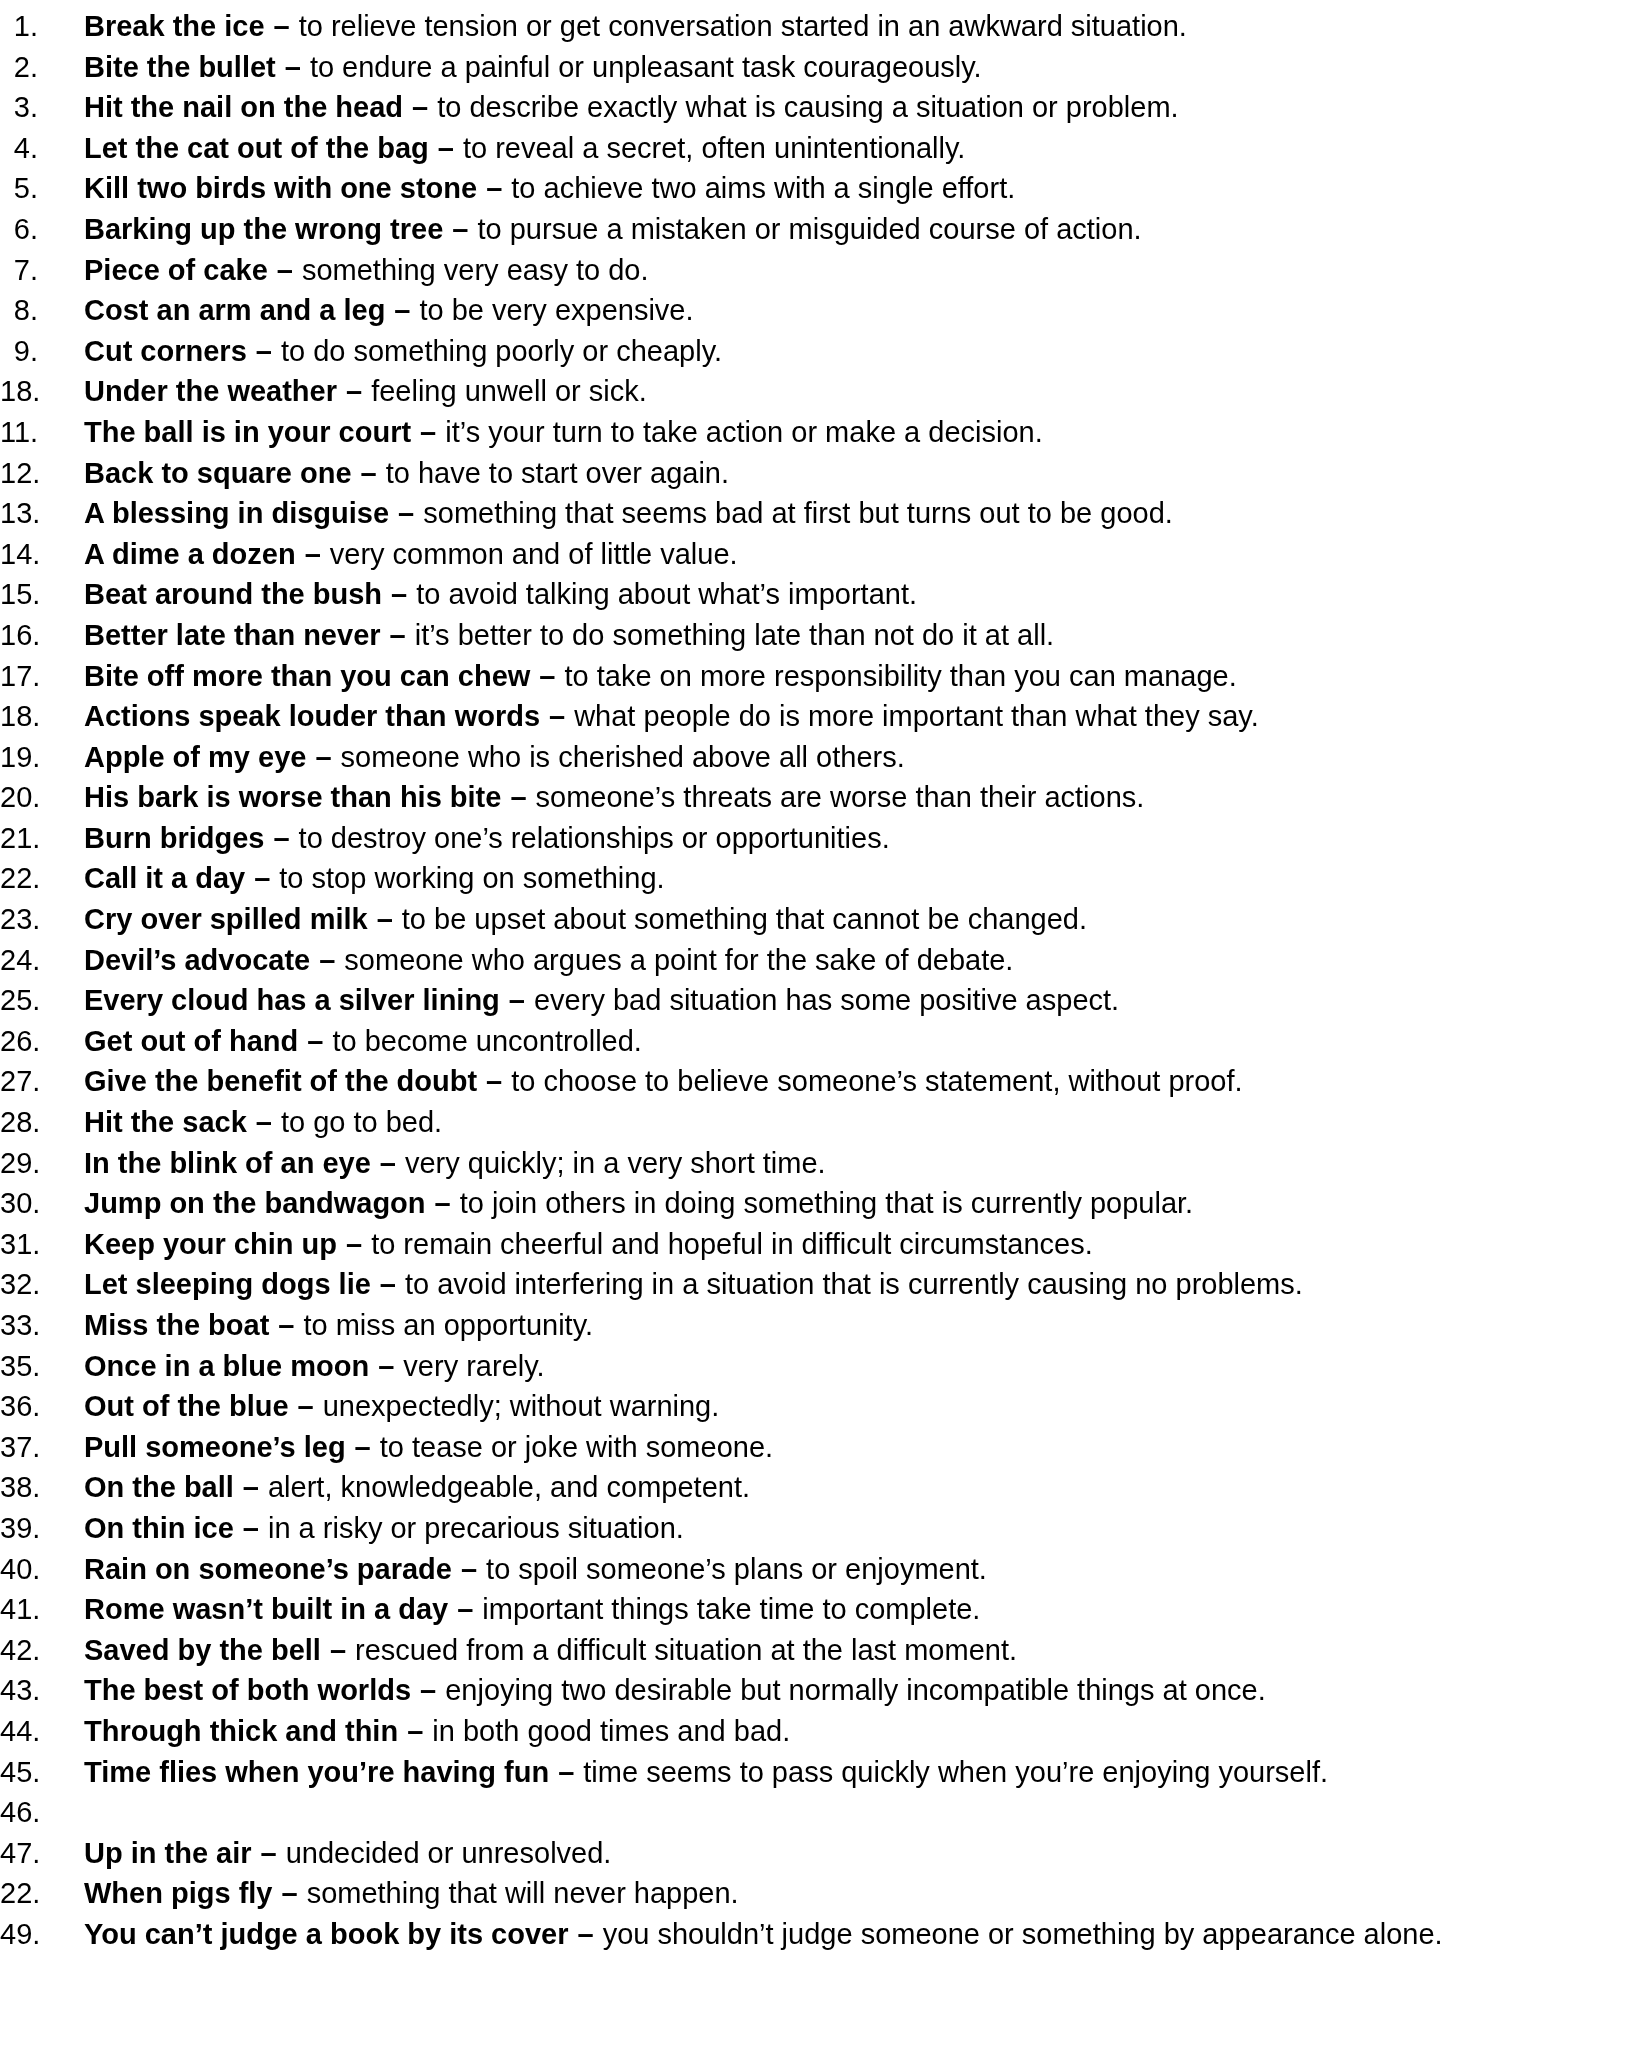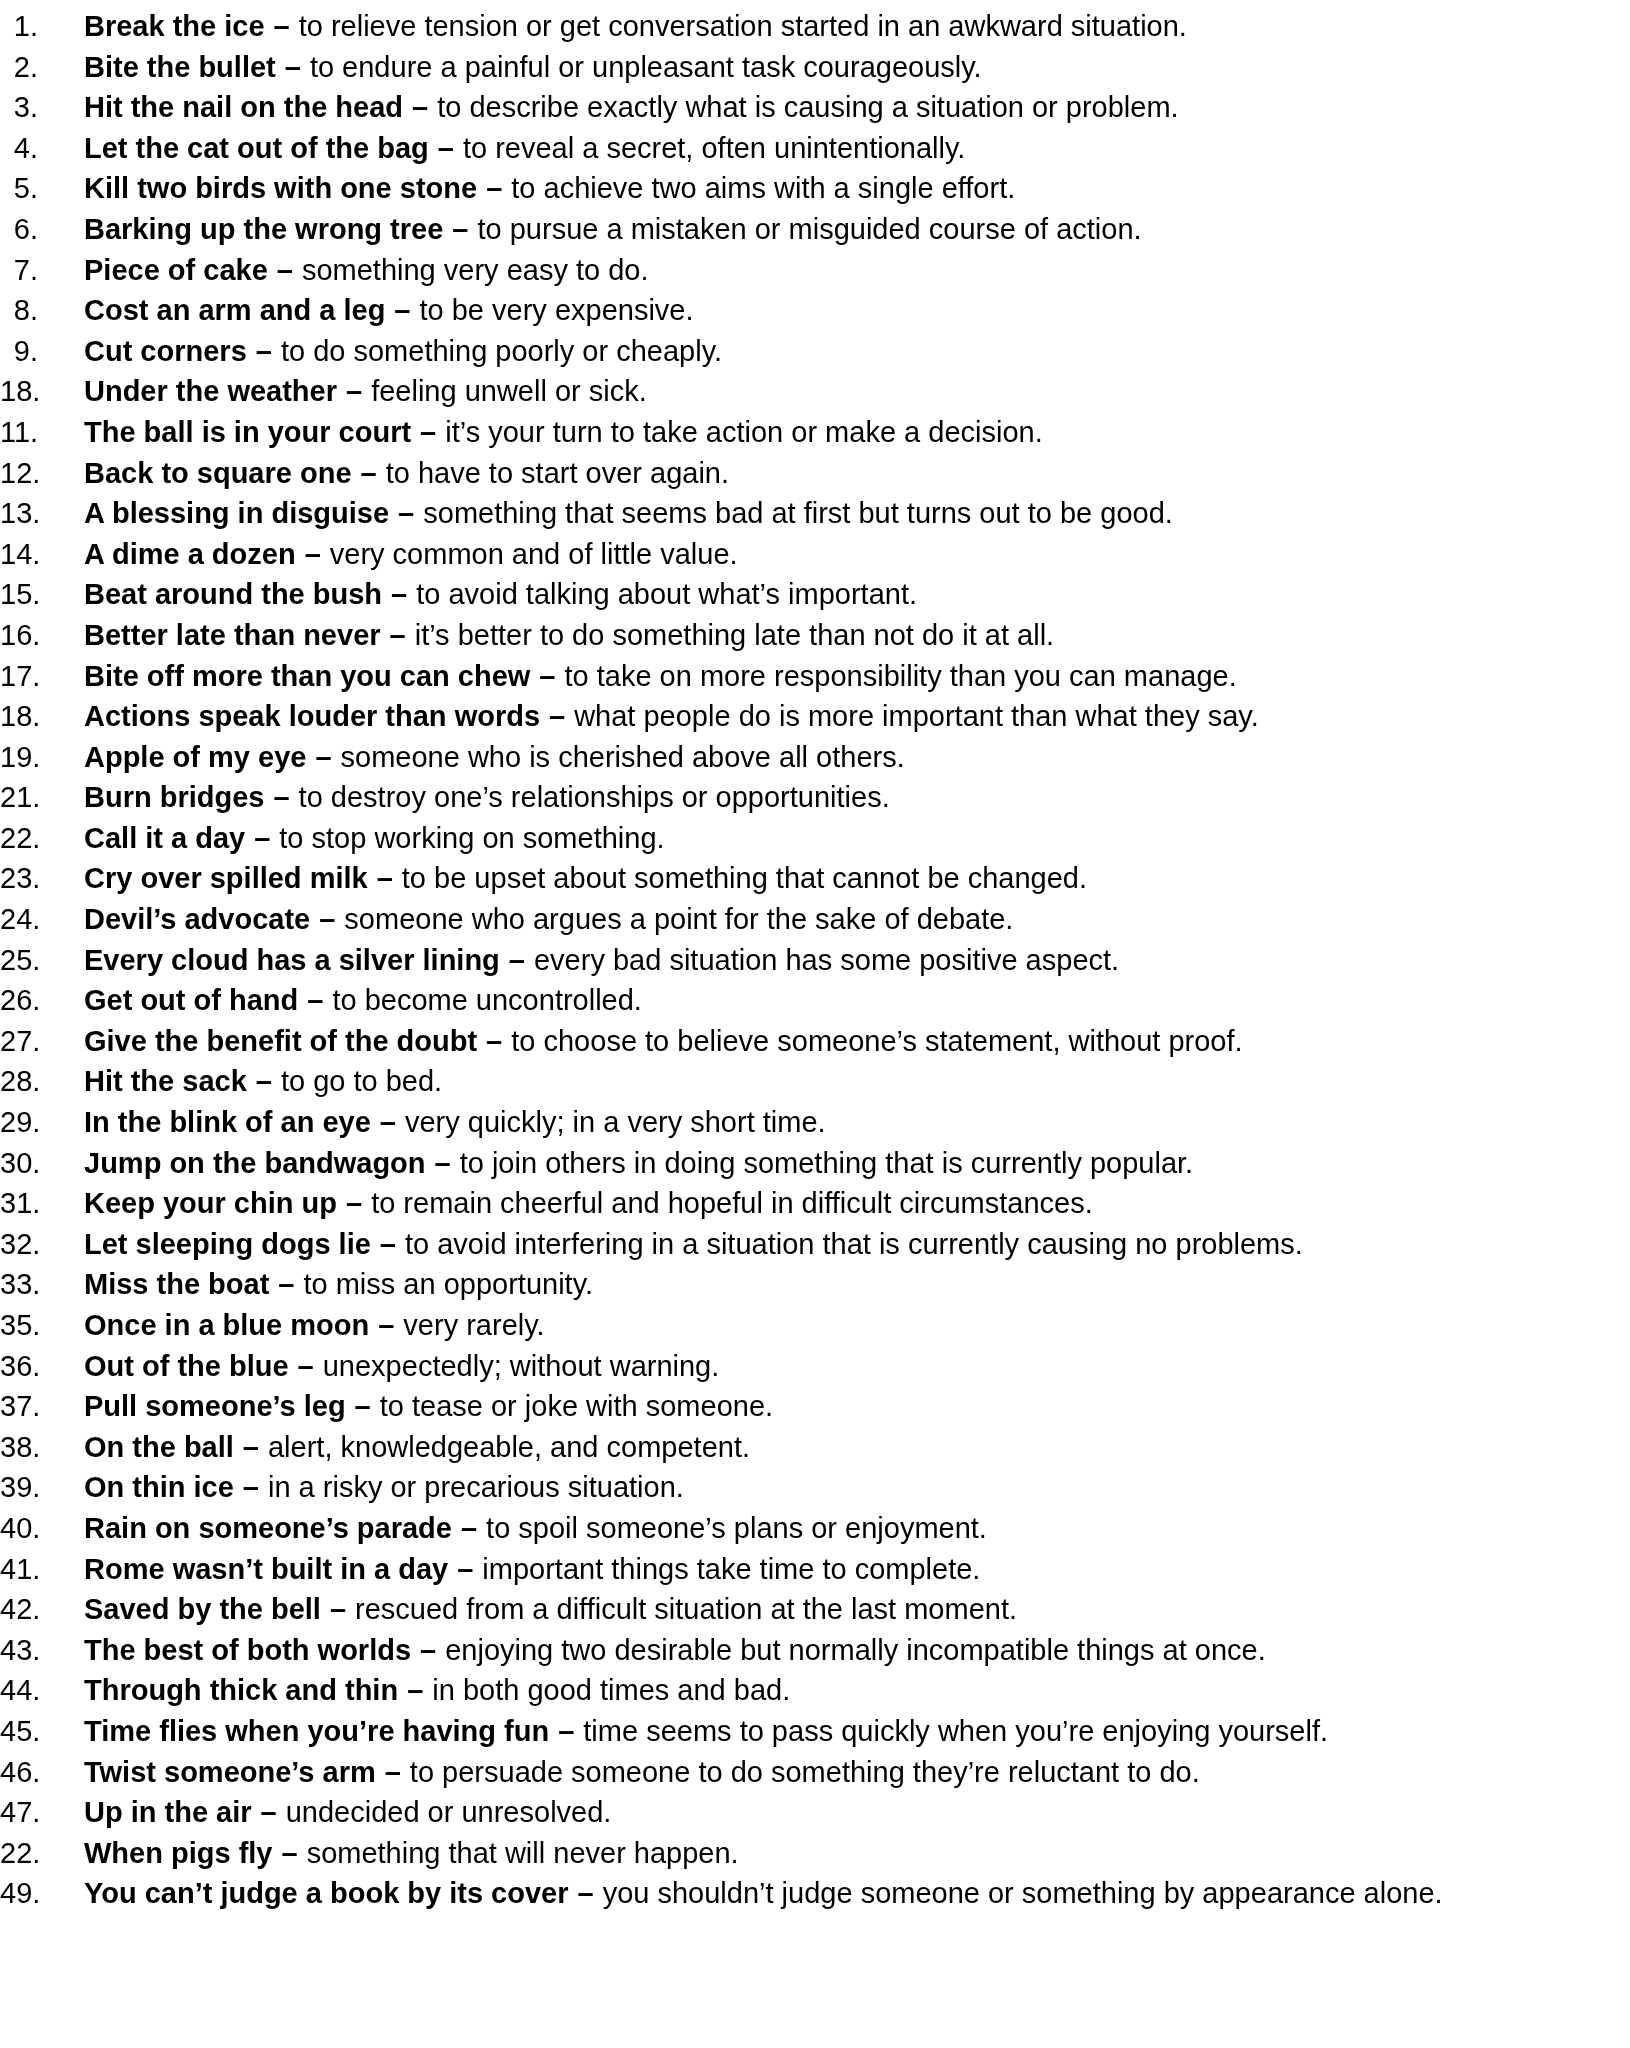--- a/index.html
+++ b/index.html
@@ -177,20 +177,26 @@
     </span>
   </div>
 
   <div class="row">
     <span class="num">19.</span>
     <span class="txt">
       <span class="idiom">Apple of my eye</span><span class="sep">–</span><span class="def">someone who is cherished above all others.</span>
     </span>
   </div>
 
+  <div class="row">
+    <span class="num">20.</span>
+    <span class="txt">
+      <span class="idiom">His bark is worse than his bite</span><span class="sep">–</span><span class="def">someone’s threats are worse than their actions.</span>
+    </span>
+  </div>
 
   <div class="row">
     <span class="num">21.</span>
     <span class="txt">
       <span class="idiom">Burn bridges</span><span class="sep">–</span><span class="def">to destroy one’s relationships or opportunities.</span>
     </span>
   </div>
 
   <div class="row">
     <span class="num">22.</span>
@@ -349,23 +355,20 @@
 
   <div class="row">
     <span class="num">45.</span>
     <span class="txt">
       <span class="idiom">Time flies when you’re having fun</span><span class="sep">–</span><span class="def">time seems to pass quickly when you’re enjoying yourself.</span>
     </span>
   </div>
 
   <div class="row">
     <span class="num">46.</span>
-    <span class="txt">
-      <span class="idiom">Twist someone’s arm</span><span class="sep">–</span><span class="def">to persuade someone to do something they’re reluctant to do.</span>
-    </span>
   </div>
 
   <div class="row">
     <span class="num">47.</span>
     <span class="txt">
       <span class="idiom">Up in the air</span><span class="sep">–</span><span class="def">undecided or unresolved.</span>
     </span>
   </div>
 
   <div class="row">

